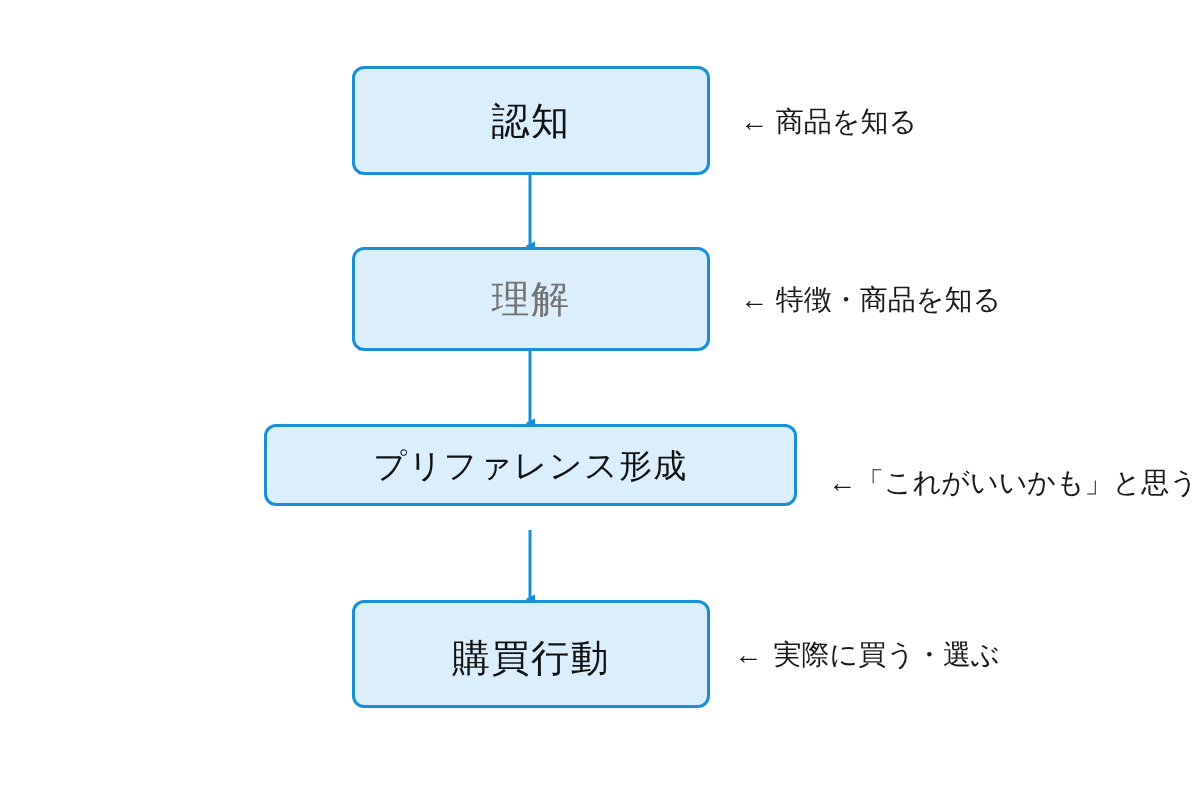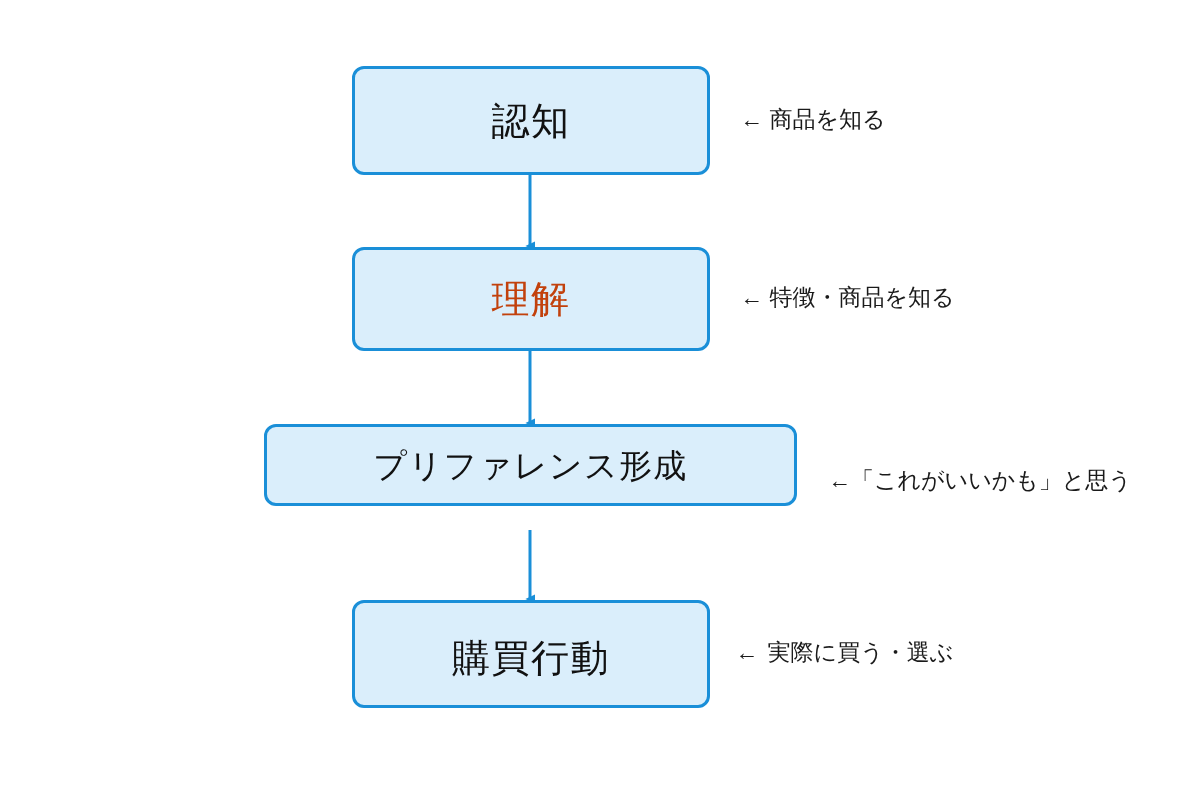--- a/index.html
+++ b/index.html
@@ -43,21 +43,21 @@
     line-height: 1;
     letter-spacing: 0.04em;
     white-space: nowrap;
   }
   .node-box.wide .node-label {
     font-size: 33px;
   }
   .annotation {
     position: absolute;
     color: #1a1a1a;
-    font-size: 23px;
+    font-size: 28px;
     line-height: 1;
     white-space: nowrap;
   }
 </style>
 </head>
 <body>
 
 <div id="diagram-canvas">
 
   <svg class="flow-svg" viewBox="0 0 1200 790" aria-hidden="true">
@@ -71,21 +71,21 @@
         <line x1="530" y1="351" x2="530" y2="423" stroke="#1a8fd8" stroke-width="3" marker-end="url(#arrowhead)"></line>
         <line x1="530" y1="530" x2="530" y2="599" stroke="#1a8fd8" stroke-width="3" marker-end="url(#arrowhead)"></line>
       </g>
   </svg>
 
   <div id="nodes-layer">
       <div class="node-box" style="left: 352px; top: 66px; width: 358px; height: 109px; background: rgb(218, 238, 251); border-color: rgb(26, 143, 216);">
         <span class="node-label" style="color: rgb(17, 17, 17);">認知</span>
       </div>
       <div class="node-box" style="left: 352px; top: 247px; width: 358px; height: 104px; background: rgb(218, 238, 251); border-color: rgb(26, 143, 216);">
-        <span class="node-label" style="color: #c2410c;">理解</span>
+        <span class="node-label" style="color: #737373;">理解</span>
       </div>
       <div class="node-box wide" style="left: 264px; top: 424px; width: 533px; height: 82px; background: rgb(218, 238, 251); border-color: rgb(26, 143, 216);">
         <span class="node-label" style="color: rgb(17, 17, 17);">プリファレンス形成</span>
       </div>
       <div class="node-box" style="left: 352px; top: 600px; width: 358px; height: 108px; background: rgb(218, 238, 251); border-color: rgb(26, 143, 216);">
         <span class="node-label" style="color: rgb(17, 17, 17); margin-top: 8px;">購買行動</span>
       </div>
     </div>
   <div id="annotations-layer">
       <div class="annotation" style="left: 740px; top: 108px;">← 商品を知る</div>

